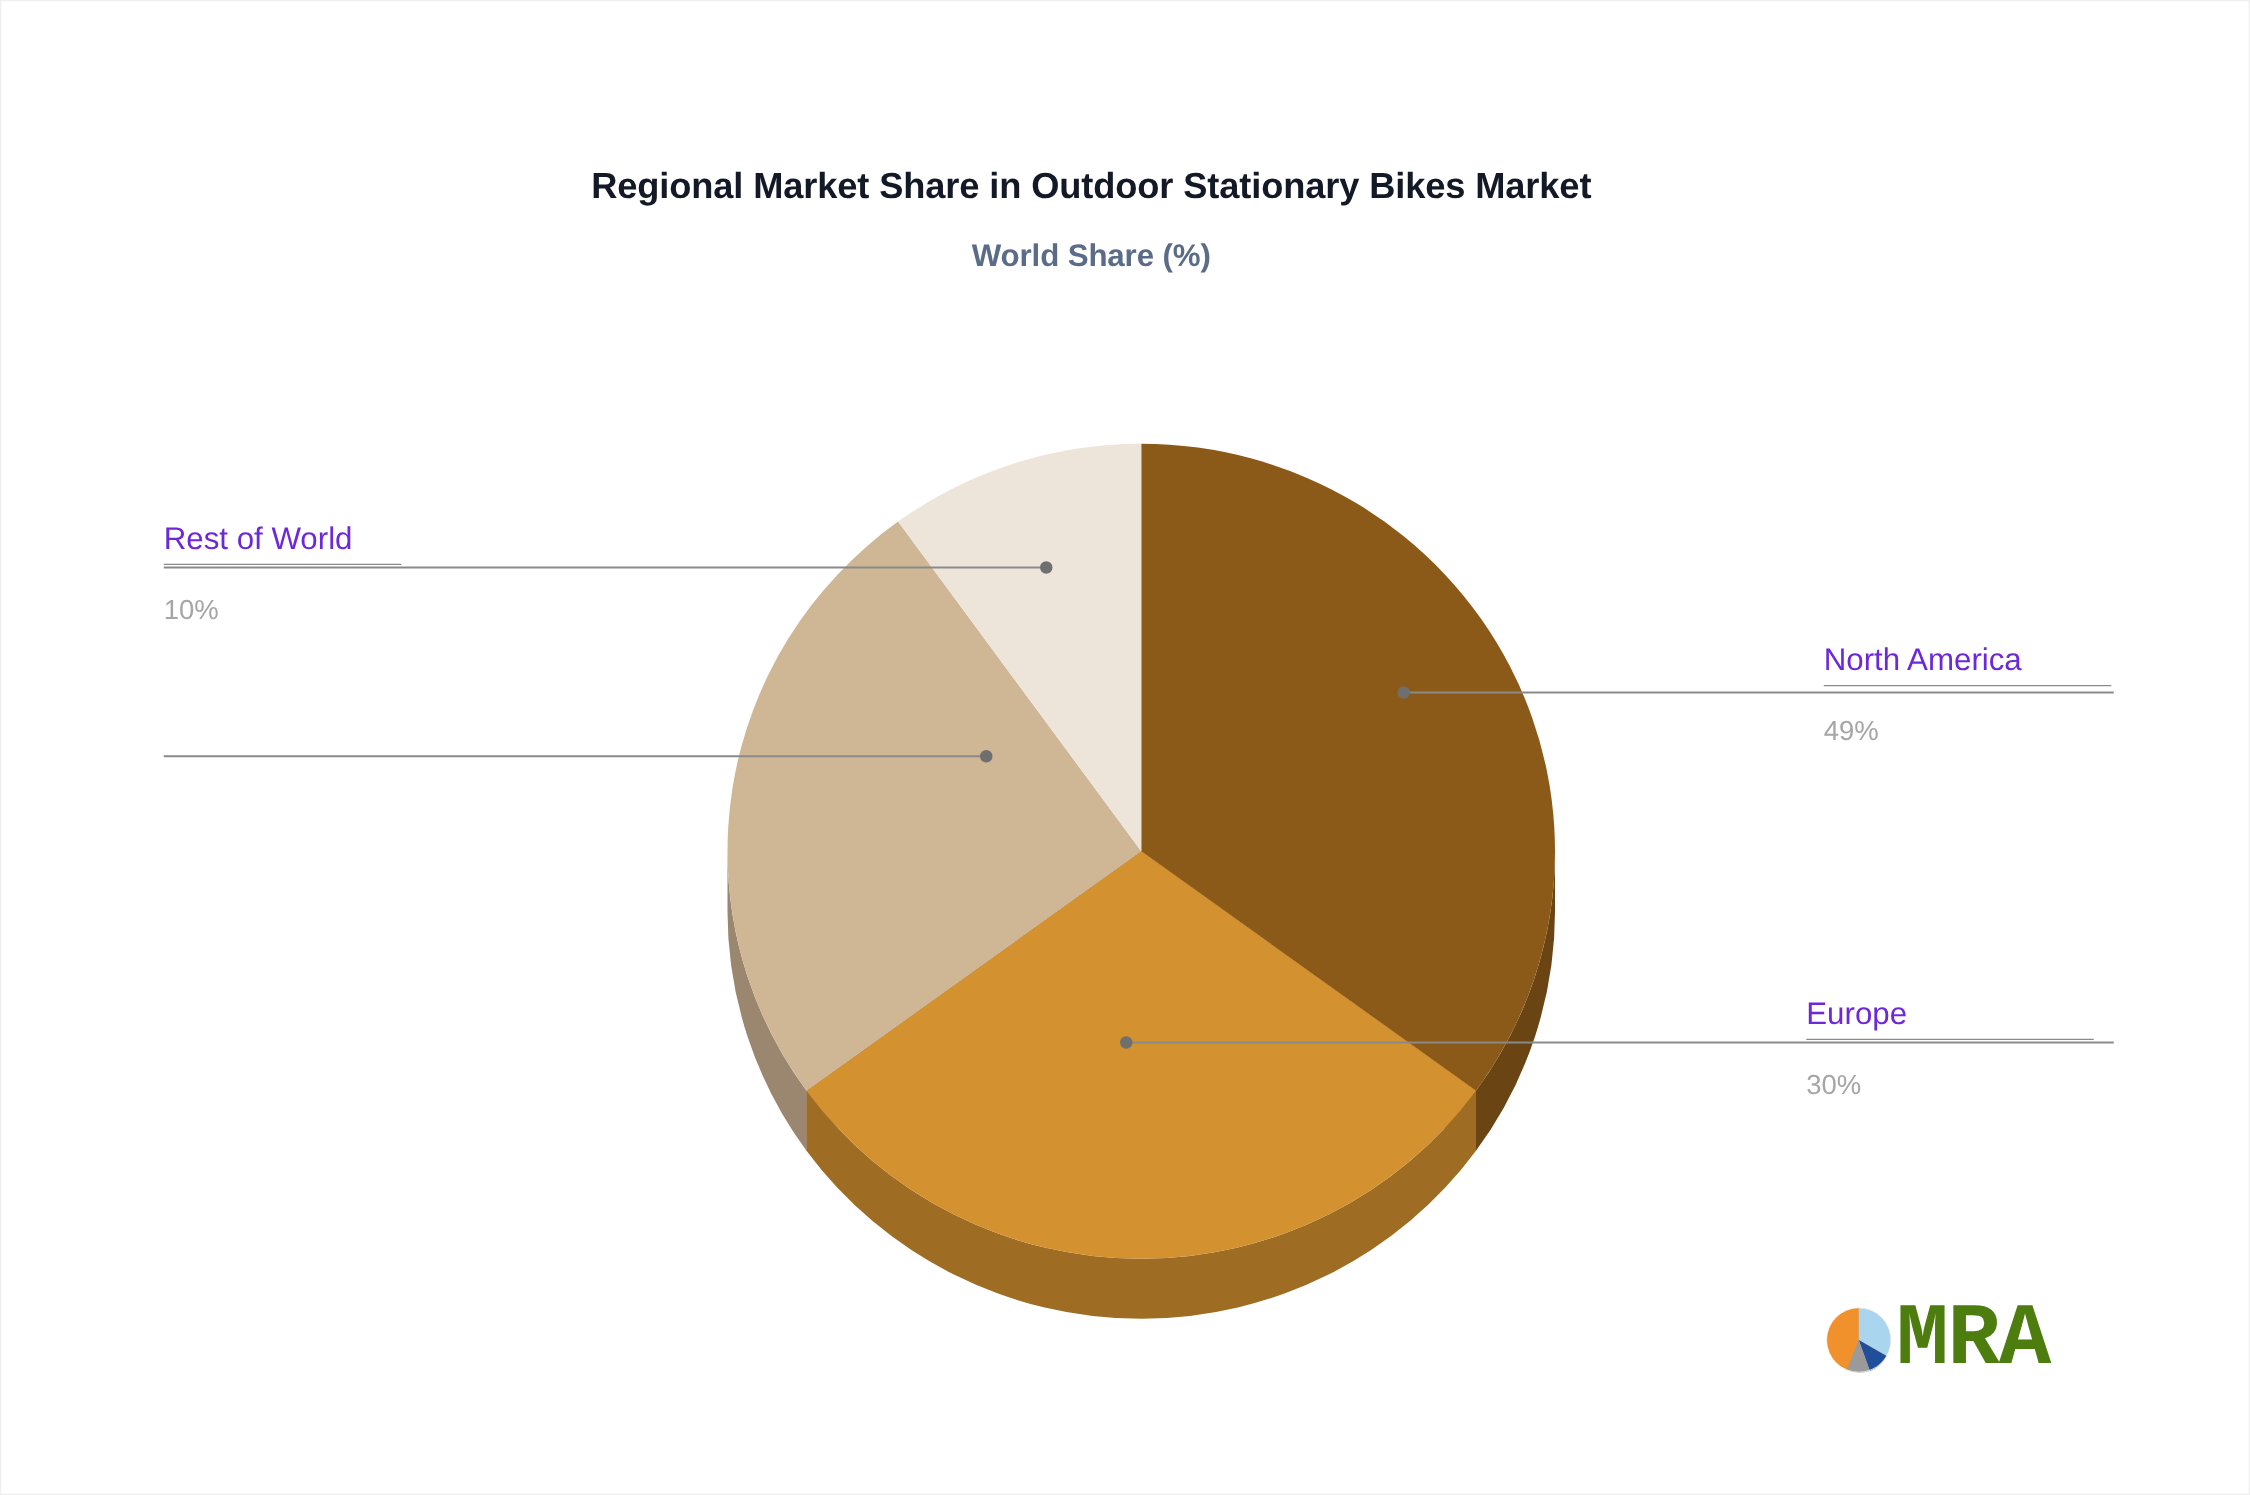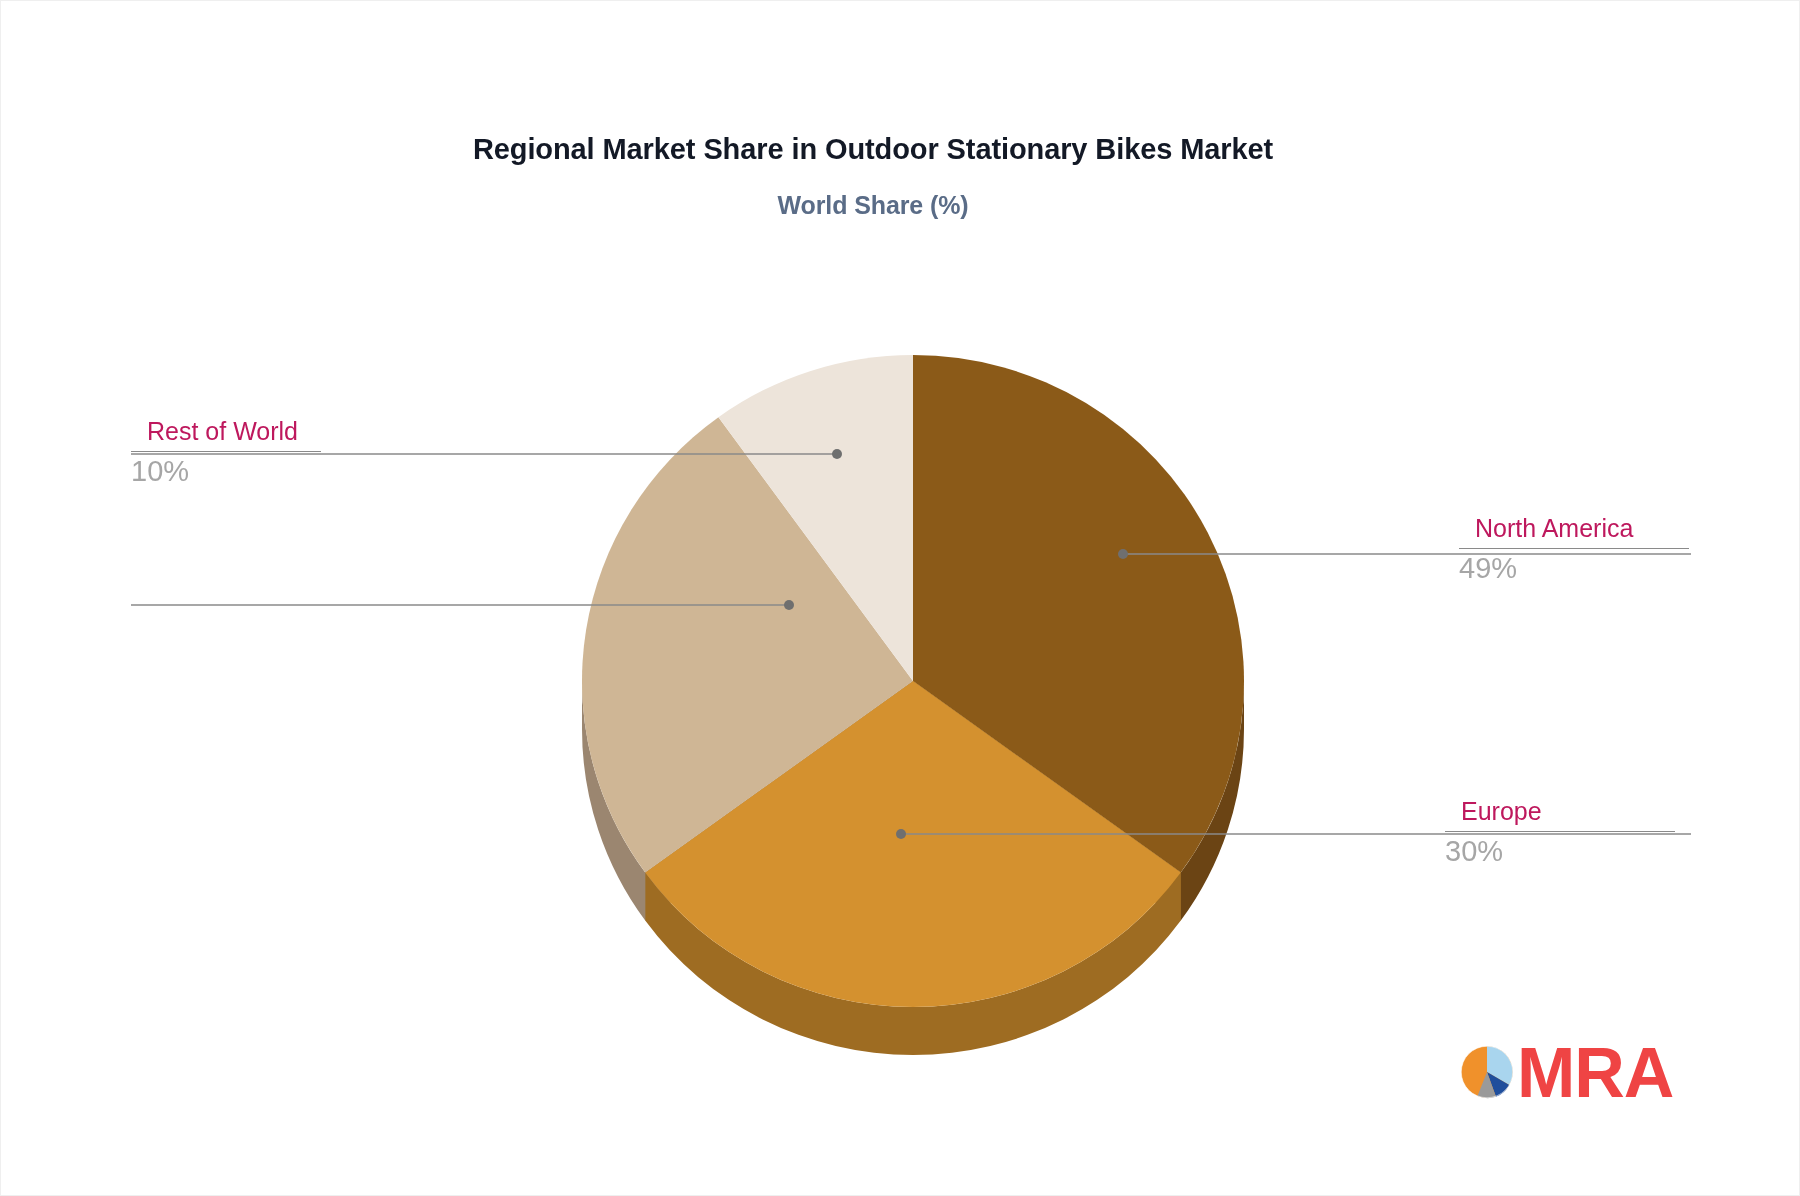--- a/index.html
+++ b/index.html
@@ -32,39 +32,39 @@
     color:#5A6C87;
     letter-spacing:-0.1px;
   }
   
   .title,.subtitle{padding-right:54px;}
 
   svg.pie-svg{position:absolute;left:0;top:0;width:1800px;height:1196px;}
 
   .label-block{position:absolute;}
   .label-name{
-    font-size:25px;color:#be185d;white-space:nowrap;line-height:30px;margin-left:16px;
+    font-size:25px;color:#6d28d9;white-space:nowrap;line-height:30px;
   }
   .label-rule{height:1px;background:#8a8a8a;margin-top:5px;}
   .label-value{
-    font-size:29px;color:#a6a6a6;white-space:nowrap;line-height:32px;margin-top:3px;
+    font-size:22px;color:#a6a6a6;white-space:nowrap;line-height:32px;margin-top:20px;
   }
   .lab-left .label-name,.lab-left .label-value{text-align:left;}
   .lab-right .label-name,.lab-right .label-value{text-align:left;}
 
   
   #logo{
     position:absolute;left:1458px;top:1035px;width:215px;height:78px;
   }
   #logo .logo-mark{position:absolute;left:0;top:8px;width:56px;height:56px;}
   #logo .logo-text{
     position:absolute;left:58px;top:-2px;
-    font-family:Liberation Sans, sans-serif;
+    font-family:Liberation Mono, monospace;
     font-size:70px;line-height:78px;font-weight:bold;
-    color:#ef4444;letter-spacing:-1px;
+    color:#4d7c0f;letter-spacing:-1px;
   }
 </style>
 </head>
 <body>
 
 <div id="frame">
   <div id="chart-root">
 
     <div class="title">Regional Market Share in Outdoor Stationary Bikes Market</div>
     <div class="subtitle">World Share (%)</div>

